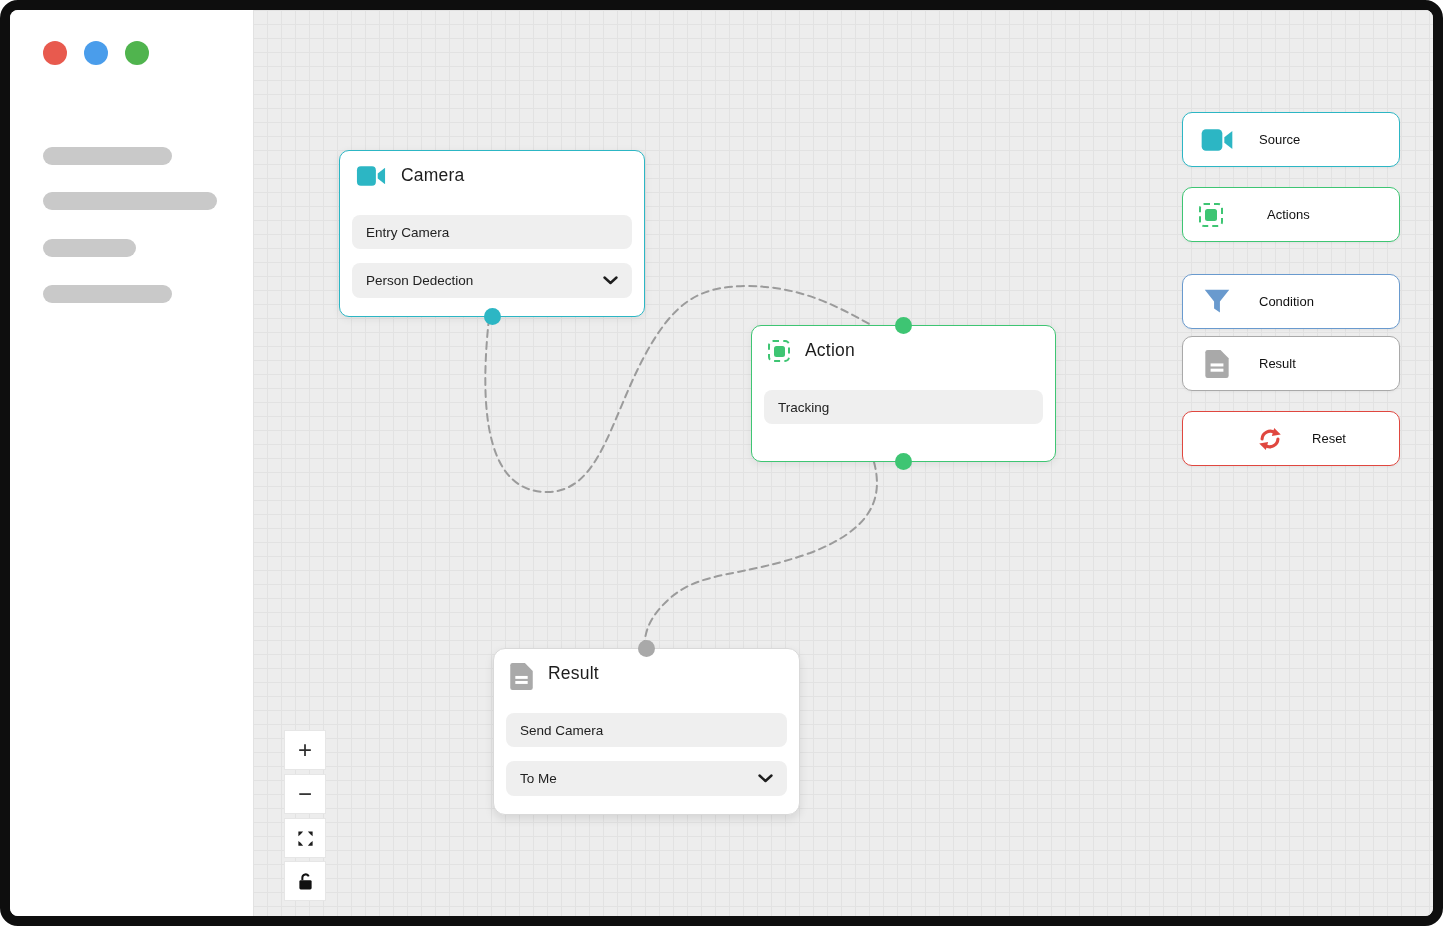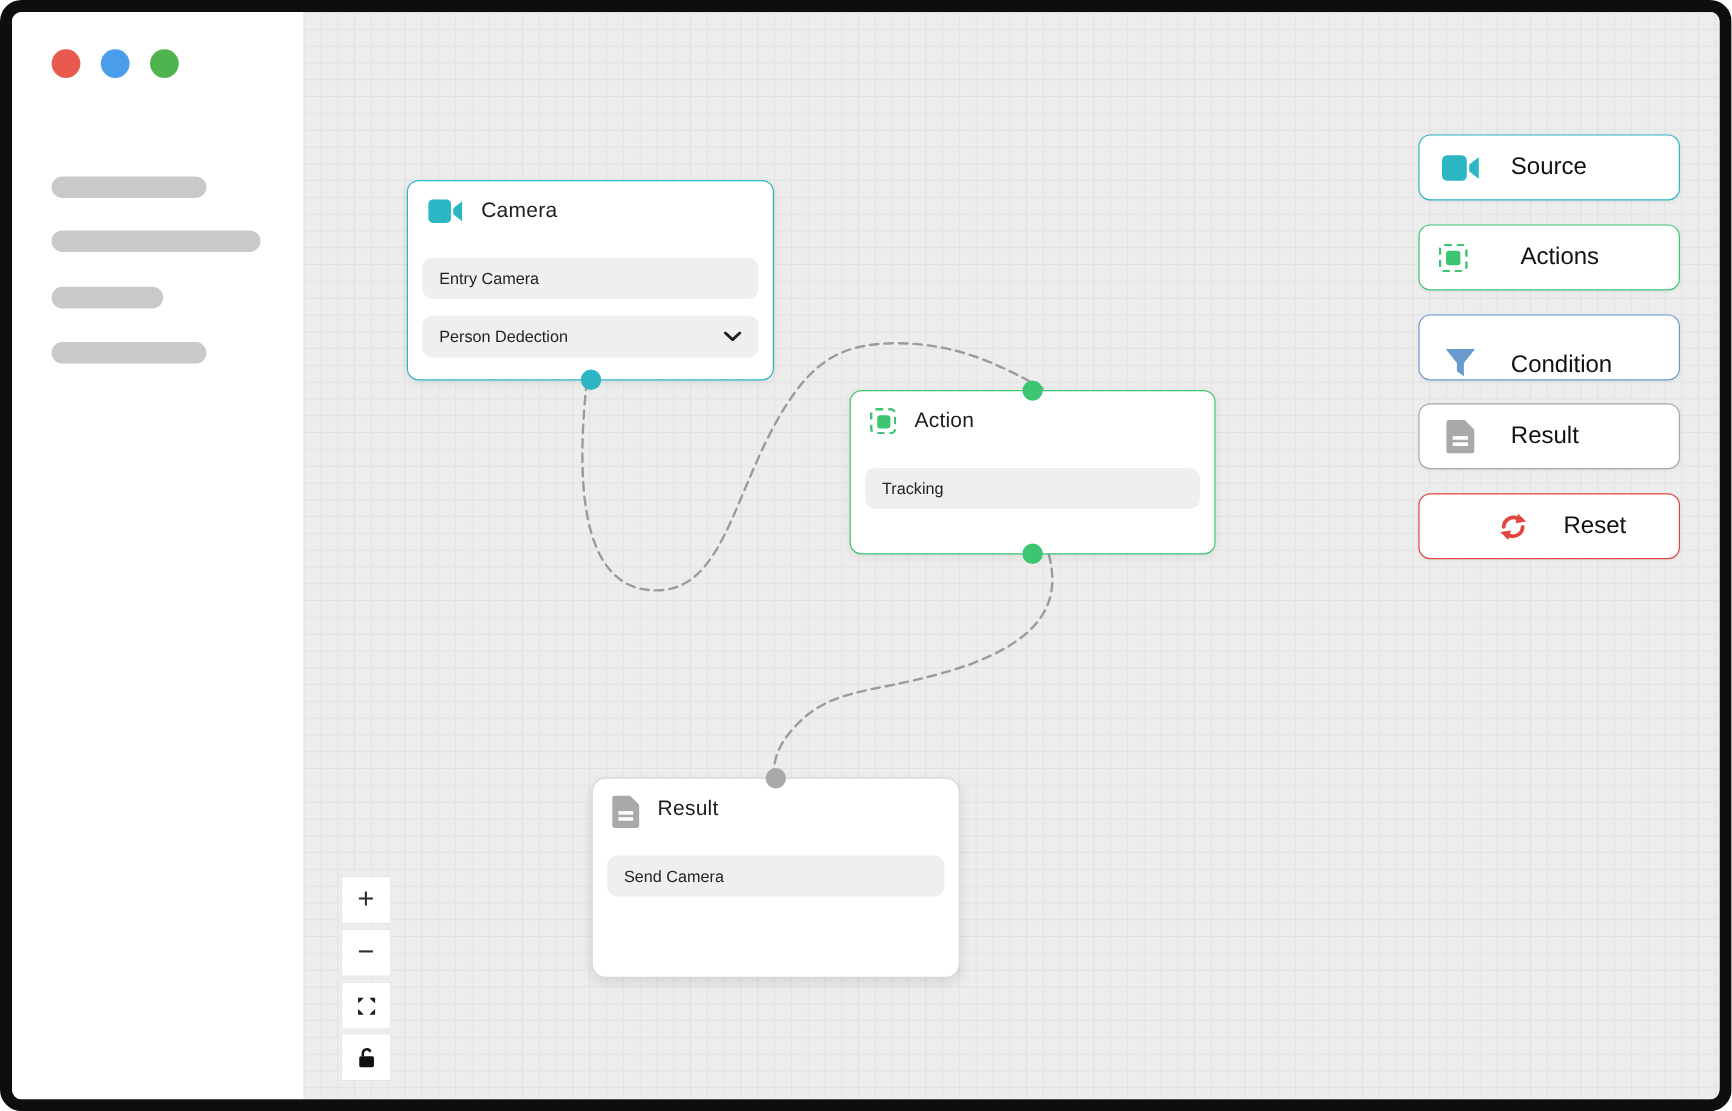--- a/index.html
+++ b/index.html
@@ -78,21 +78,21 @@
 
   
   .palette-btn {
     position:absolute; left:929px; width:218px; height:55px;
     background:#ffffff; border:1.5px solid var(--accent,#ccc); border-radius:10px;
     display:flex; align-items:center; padding-left:16px;
     box-shadow:0 1px 3px rgba(0,0,0,0.05);
     cursor:pointer;
   }
   .palette-btn .icon-wrap { width:36px; justify-content:center; }
-  .palette-btn .plabel { margin-left:24px; font-size:20px; color:#111; }
+  .palette-btn .plabel { margin-left:24px; font-size:13px; color:#111; }
 
   
   .ctrl {
     position:absolute; left:31px; width:42px; height:40px;
     background:#ffffff; border:1px solid #e6e6e6;
     display:flex; align-items:center; justify-content:center;
     color:#2c2c2c; cursor:pointer;
   }
   .ctrl .glyph { font-size:24px; font-weight:400; line-height:1; color:#2c2c2c; }
 </style>
@@ -137,21 +137,21 @@
           <span class="chev">
             <svg width="15" height="9" viewBox="0 0 15 9" fill="none" stroke="#1e1e1e" stroke-width="2.4" stroke-linecap="round" stroke-linejoin="round">
                 <polyline points="1.5,1.5 7.5,7 13.5,1.5"></polyline>
               </svg>
           </span>
         </div>
       </div>
       <span class="handle bottom"></span>
     </div>
 
-    <div class="node" style="left: 455px; top: 315px; width: 305px; height: 137px; --accent: #3ec573;">
+    <div class="node" style="left: 498px; top: 315px; width: 305px; height: 137px; --accent: #3ec573;">
       <div class="node-head">
         <span class="icon-wrap dash-square">
             <i></i>
           </span>
         <span class="node-title">Action</span>
       </div>
       <div class="node-body">
         <div class="field">Tracking</div>
       </div>
       <span class="handle top"></span>
@@ -164,20 +164,28 @@
           <svg width="23" height="27" viewBox="0 0 20 24" fill="currentColor">
             <path d="M2 0 h11 l7 7 v15 a2 2 0 0 1 -2 2 h-16 a2 2 0 0 1 -2 -2 v-20 a2 2 0 0 1 2 -2 z"></path>
             <rect x="4.5" y="11.5" width="11" height="2.6" fill="#ffffff"></rect>
             <rect x="4.5" y="16" width="11" height="2.6" fill="#ffffff"></rect>
           </svg>
         </span>
         <span class="node-title">Result</span>
       </div>
       <div class="node-body">
         <div class="field">Send Camera</div>
+        <div class="field dropdown">
+          <span>To Me</span>
+          <span class="chev">
+            <svg width="15" height="9" viewBox="0 0 15 9" fill="none" stroke="#1e1e1e" stroke-width="2.4" stroke-linecap="round" stroke-linejoin="round">
+                <polyline points="1.5,1.5 7.5,7 13.5,1.5"></polyline>
+              </svg>
+          </span>
+        </div>
       </div>
       <span class="handle top gray"></span>
     </div>
 
     <div class="palette-btn" style="top: 102px; --accent: #2cb6c4;">
       <span class="icon-wrap">
         <svg width="32" height="24" viewBox="0 0 24 18" fill="currentColor">
           <rect x="0.5" y="1" width="15.5" height="16" rx="3.2"></rect>
           <polygon points="17.5,7 23.5,2.2 23.5,15.8 17.5,11"></polygon>
         </svg>
@@ -185,21 +193,21 @@
       <span class="plabel">Source</span>
     </div>
 
     <div class="palette-btn" style="top: 177px; --accent: #3ec573;">
       <span class="icon-wrap dash-square" style="width:24px;height:24px;">
           <i style="width:12px;height:12px;"></i>
         </span>
       <span class="plabel" style="margin-left:44px;">Actions</span>
     </div>
 
-    <div class="palette-btn" style="top: 252px; align-items: flex-end; --accent: #699ace;">
+    <div class="palette-btn" style="top: 264px; --accent: #699ace;">
       <span class="icon-wrap">
         <svg width="28" height="26" viewBox="0 0 24 22" fill="currentColor">
           <polygon points="1.5,0.5 22.5,0.5 14.5,10.5 14.5,20 9.5,16.5 9.5,10.5"></polygon>
         </svg>
       </span>
       <span class="plabel">Condition</span>
     </div>
 
     <div class="palette-btn" style="top: 326px; --accent: #a9a9a9;">
       <span class="icon-wrap">

